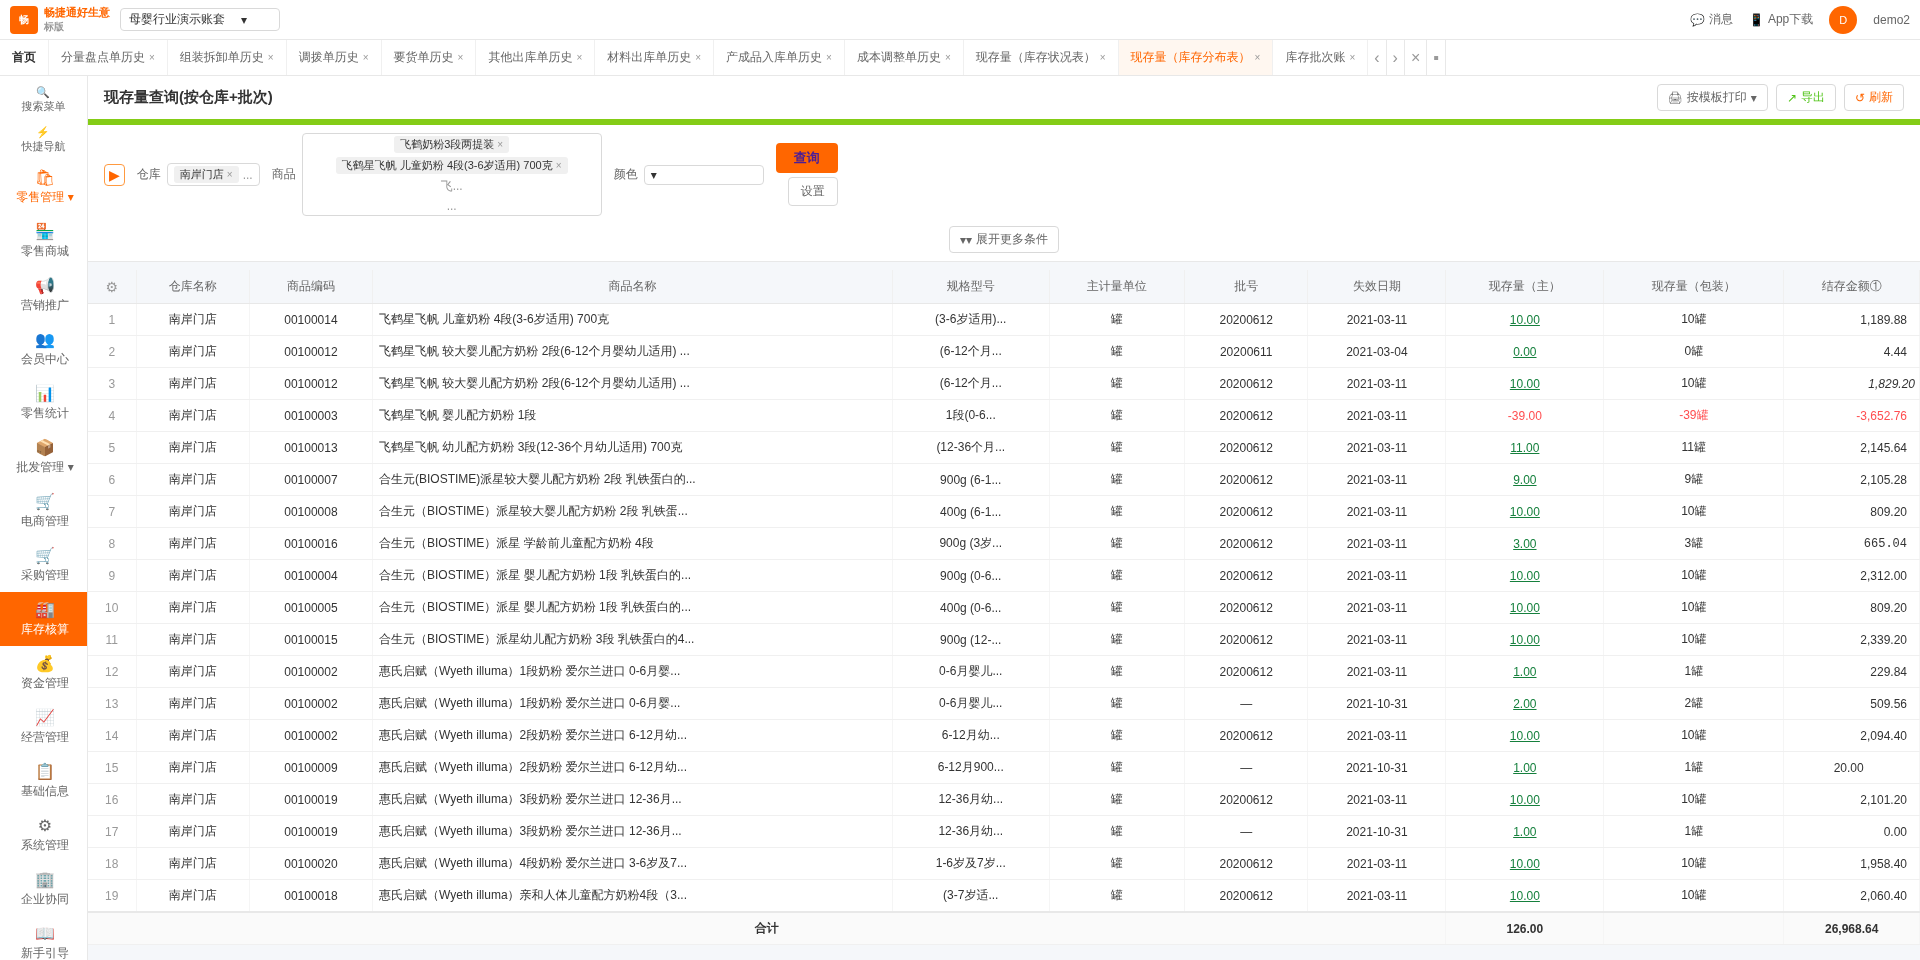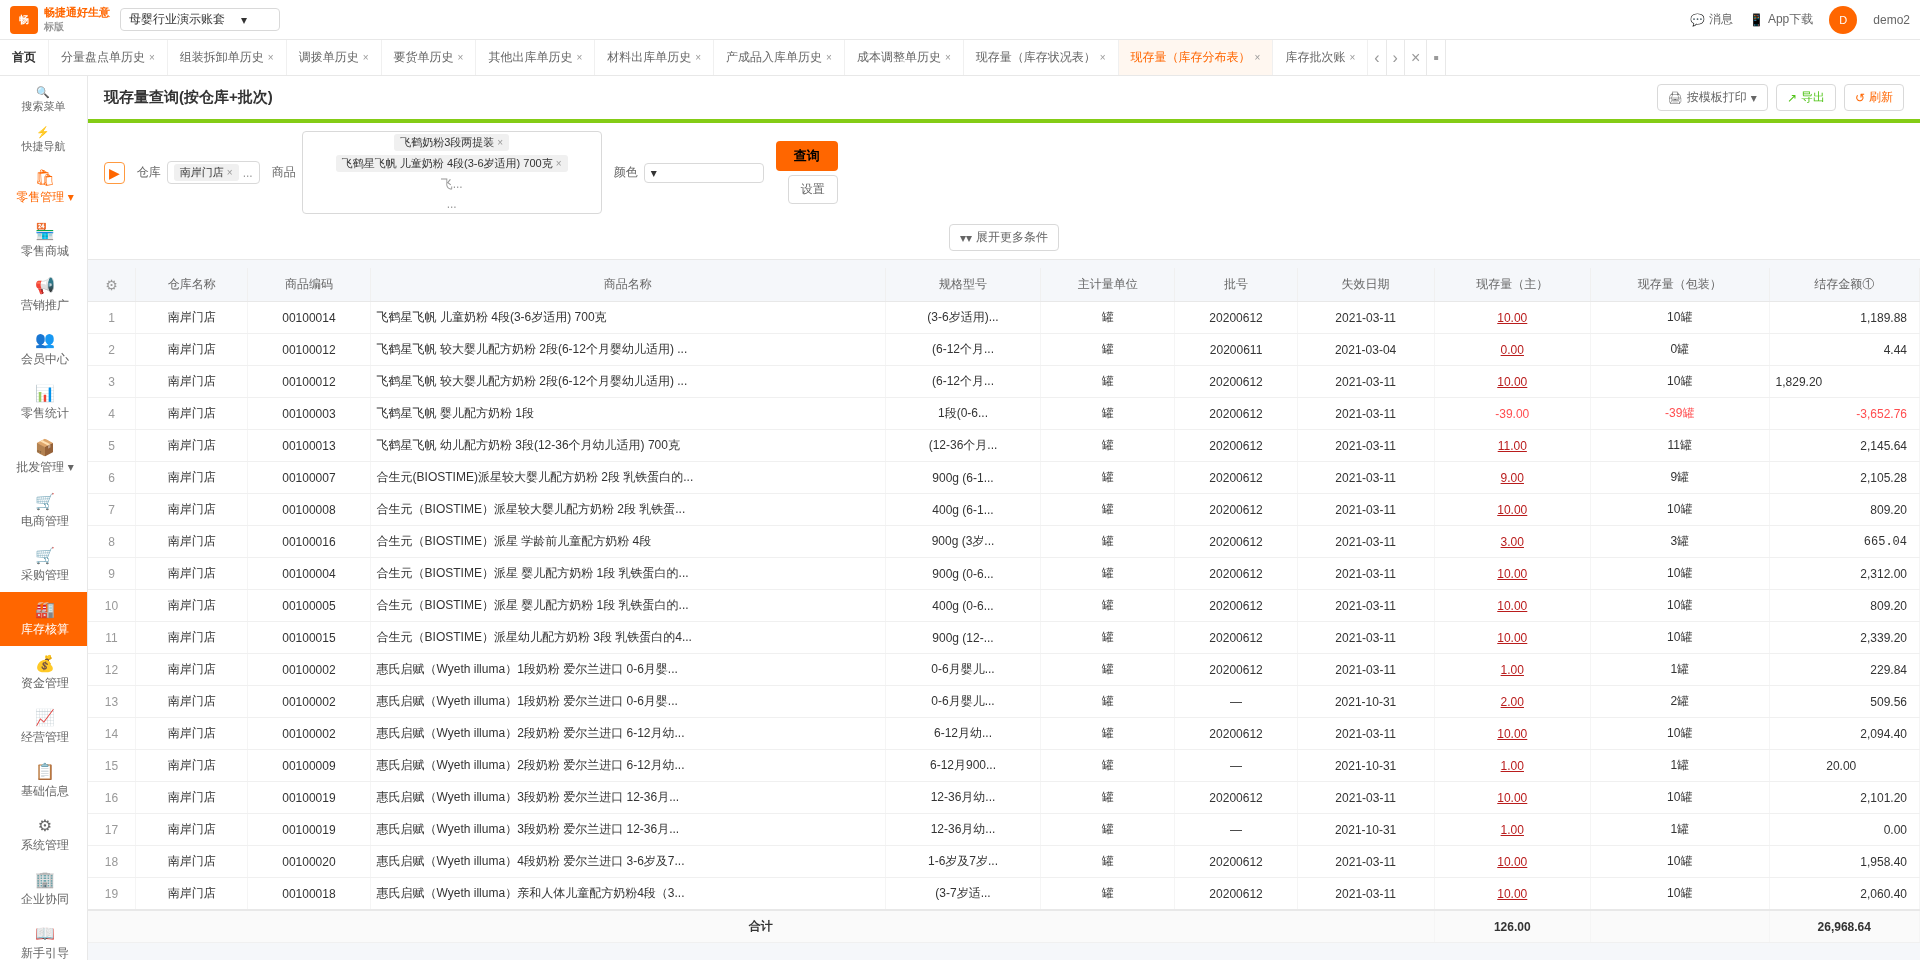--- a/index.html
+++ b/index.html
@@ -29,52 +29,52 @@
     
     .sidebar { width: 88px; background: #fff; border-right: 1px solid #e8e8e8; display: flex; flex-direction: column; align-items: center; padding-top: 4px; overflow-y: auto; flex-shrink: 0; }
     .sidebar-search { width: 100%; text-align: center; padding: 6px 0; font-size: 11px; color: #666; cursor: pointer; }
     .sidebar-nav { width: 100%; text-align: center; padding: 6px 0; font-size: 11px; color: #666; cursor: pointer; }
     .sidebar-item { width: 100%; text-align: center; padding: 8px 4px; font-size: 12px; color: #666; cursor: pointer; border-left: 3px solid transparent; }
     .sidebar-item.active { color: #fff; background: #ff6600; border-left: 3px solid #ff6600; }
     .sidebar-item .s-icon { font-size: 16px; display: block; margin-bottom: 2px; }
 
     
     .content { flex: 1; overflow: hidden; display: flex; flex-direction: column; background: #f5f7fa; }
-    .page-header { background: #fff; padding: 8px 16px; border-bottom: 4px solid #84cc16; display: flex; align-items: center; justify-content: space-between; }
+    .page-header { background: #fff; padding: 8px 16px; border-bottom: 6px solid #84cc16; display: flex; align-items: center; justify-content: space-between; }
     .page-title { font-size: 15px; font-weight: bold; color: #333; }
     .header-actions { display: flex; align-items: center; gap: 8px; }
     .btn-print { display: flex; align-items: center; gap: 4px; border: 1px solid #d9d9d9; background: #fff; border-radius: 4px; padding: 4px 10px; cursor: pointer; font-size: 12px; color: #666; }
     .btn-export { display: flex; align-items: center; gap: 4px; border: 1px solid #d9d9d9; background: #fff; border-radius: 4px; padding: 4px 10px; cursor: pointer; font-size: 12px; color: #52c41a; }
     .btn-refresh { display: flex; align-items: center; gap: 4px; border: 1px solid #d9d9d9; background: #fff; border-radius: 4px; padding: 4px 10px; cursor: pointer; font-size: 12px; color: #ff6600; }
 
     
     .filter-area { background: #fff; padding: 8px 16px; border-bottom: 1px solid #e8e8e8; }
     .filter-row { display: flex; align-items: center; gap: 12px; flex-wrap: nowrap; }
     .filter-item { display: flex; align-items: center; gap: 6px; }
     .filter-label { color: #666; font-size: 12px; white-space: nowrap; }
     .filter-tag-wrap { display: flex; align-items: center; gap: 4px; border: 1px solid #d9d9d9; border-radius: 4px; padding: 2px 6px; min-width: 80px; max-width: 200px; background: #fff; }
     .filter-tag { background: #f0f0f0; border-radius: 3px; padding: 1px 6px; display: flex; align-items: center; gap: 3px; font-size: 11px; }
     .filter-tag .close { color: #999; cursor: pointer; font-size: 10px; }
     .filter-dots { color: #999; cursor: pointer; }
     .product-filter-wrap { display: flex; align-items: center; gap: 4px; border: 1px solid #d9d9d9; border-radius: 4px; padding: 2px 6px; min-width: 300px; background: #fff; flex-direction: column; }
     .color-filter-wrap { display: flex; align-items: center; gap: 4px; border: 1px solid #d9d9d9; border-radius: 4px; padding: 2px 6px; min-width: 120px; background: #fff; flex: 1; }
     .expand-btn { display: flex; align-items: center; gap: 4px; border: 1px solid #d9d9d9; border-radius: 4px; padding: 4px 10px; cursor: pointer; font-size: 12px; color: #666; background: #fff; margin-top: 4px; }
-    .btn-query { background: #ff6600; color: #000000; border: none; border-radius: 4px; padding: 6px 18px; cursor: pointer; font-size: 13px; font-weight: bold; }
+    .btn-query { background: #ff6600; color: #4c1d95; border: none; border-radius: 4px; padding: 6px 18px; cursor: pointer; font-size: 13px; font-weight: bold; }
     .btn-setting { background: #fff; color: #666; border: 1px solid #d9d9d9; border-radius: 4px; padding: 5px 12px; cursor: pointer; font-size: 12px; margin-left: 4px; }
     .filter-toggle-arrow { color: #ff6600; font-size: 14px; cursor: pointer; border: 1px solid #ff9a40; border-radius: 4px; padding: 2px 4px; }
 
     
     .table-wrap { flex: 1; overflow: auto; padding: 8px 0; }
     table { width: 100%; border-collapse: collapse; background: #fff; font-size: 12px; }
     thead tr { background: #f5f7fa; }
     th { padding: 8px 6px; text-align: center; color: #666; font-weight: normal; border-bottom: 1px solid #e8e8e8; border-right: 1px solid #f0f0f0; white-space: nowrap; }
     td { padding: 7px 6px; text-align: center; border-bottom: 1px solid #f0f0f0; border-right: 1px solid #f5f5f5; color: #333; }
     .row-num { color: #999; }
     .neg-val { color: #ff4d4f; }
-    .link-val { color: #b91c1c; text-decoration: underline; cursor: pointer; }
+    .link-val { color: #15803d; text-decoration: underline; cursor: pointer; }
     .footer-row td { background: #fafafa; font-weight: bold; border-top: 2px solid #e8e8e8; }
     .settings-icon { color: #999; font-size: 14px; cursor: pointer; }
 
     
     .table-wrap::-webkit-scrollbar { width: 6px; height: 6px; }
     .table-wrap::-webkit-scrollbar-thumb { background: #ccc; border-radius: 3px; }
 
     
     .query-action-col { display: flex; flex-direction: column; gap: 4px; justify-content: center; align-items: flex-end; padding-right: 8px; }
   </style>
@@ -362,21 +362,21 @@
     <td class="row-num">3</td>
     <td>南岸门店</td>
     <td>00100012</td>
     <td style="text-align:left;max-width:280px;overflow:hidden;text-overflow:ellipsis;white-space:nowrap;">飞鹤星飞帆 较大婴儿配方奶粉 2段(6-12个月婴幼儿适用) ...</td>
     <td>(6-12个月...</td>
     <td>罐</td>
     <td>20200612</td>
     <td>2021-03-11</td>
     <td class="link-val">10.00</td>
     <td class="">10罐</td>
-    <td class="" style="text-align:left;padding-right:28px;">1,829.20</td>
+    <td class="" style="text-align:right;padding-right:4px;font-style:italic;">1,829.20</td>
   </tr>
             <tr>
     <td class="row-num">4</td>
     <td>南岸门店</td>
     <td>00100003</td>
     <td style="text-align:left;max-width:280px;overflow:hidden;text-overflow:ellipsis;white-space:nowrap;">飞鹤星飞帆 婴儿配方奶粉 1段</td>
     <td>1段(0-6...</td>
     <td>罐</td>
     <td>20200612</td>
     <td>2021-03-11</td>

